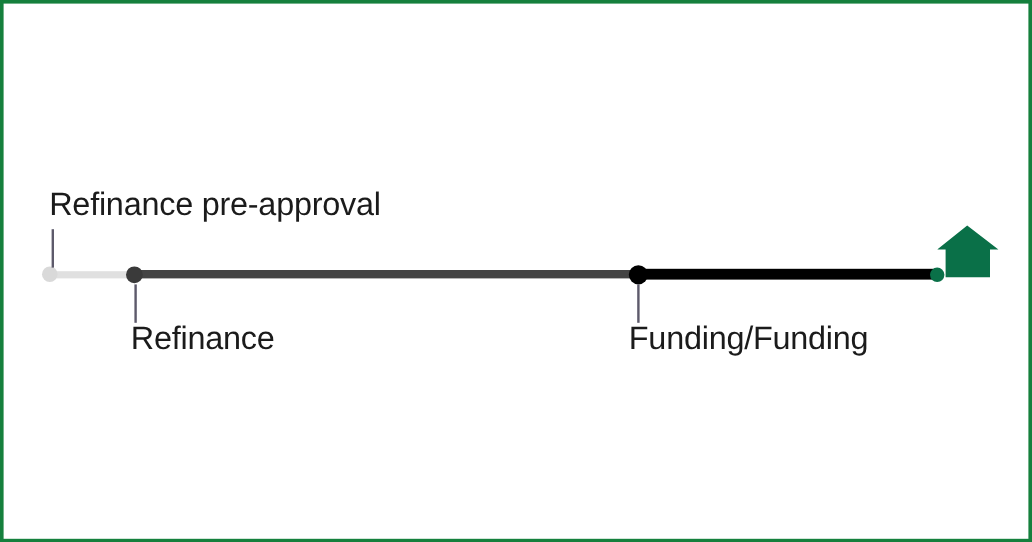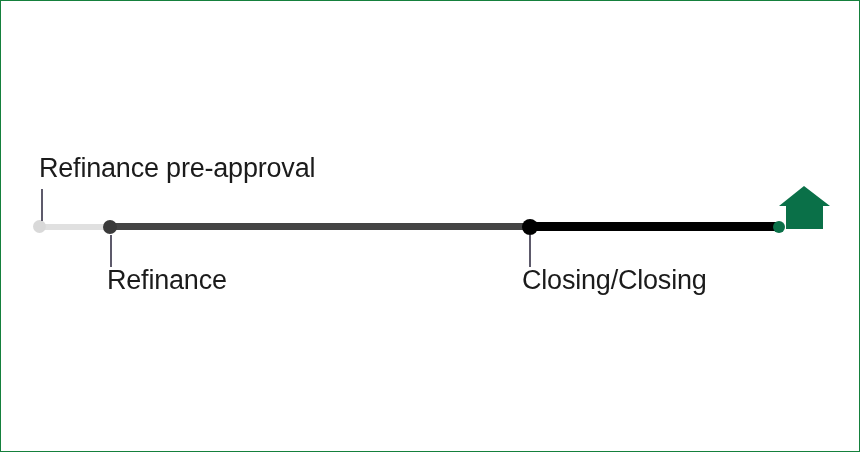--- a/index.html
+++ b/index.html
@@ -9,21 +9,21 @@
   }
   body {
     font-family: "Liberation Sans", sans-serif;
   }
 
   .canvas {
     position: relative;
     width: 860px;
     height: 452px;
     background: #ffffff;
-    border: 1px solid #15803d;
+    border: 3px solid #15803d;
     box-sizing: border-box;
     overflow: hidden;
   }
 
   
   .seg {
     position: absolute;
     border-radius: 0;
   }
   .seg-pending {
@@ -163,21 +163,21 @@
   <div class="tick tick-refinance"></div>
 
   <div class="tick tick-processing"></div>
 
   <div class="tick tick-closing"></div>
 
   <div class="label label-refinance">Refinance pre-approval</div>
 
   <div class="label label-processing">Refinance</div>
 
-  <div class="label label-closing">Closing/Closing</div>
+  <div class="label label-closing">Funding/Funding</div>
 
   <div class="house-icon">
     <svg viewBox="0 0 52 46" xmlns="http://www.w3.org/2000/svg">
 
       <polygon points="25,2 51,22 44,22 44,45 7,45 7,22 0,22" fill="#0a7048"></polygon>
     </svg>
   </div>
 
 </div>
 

